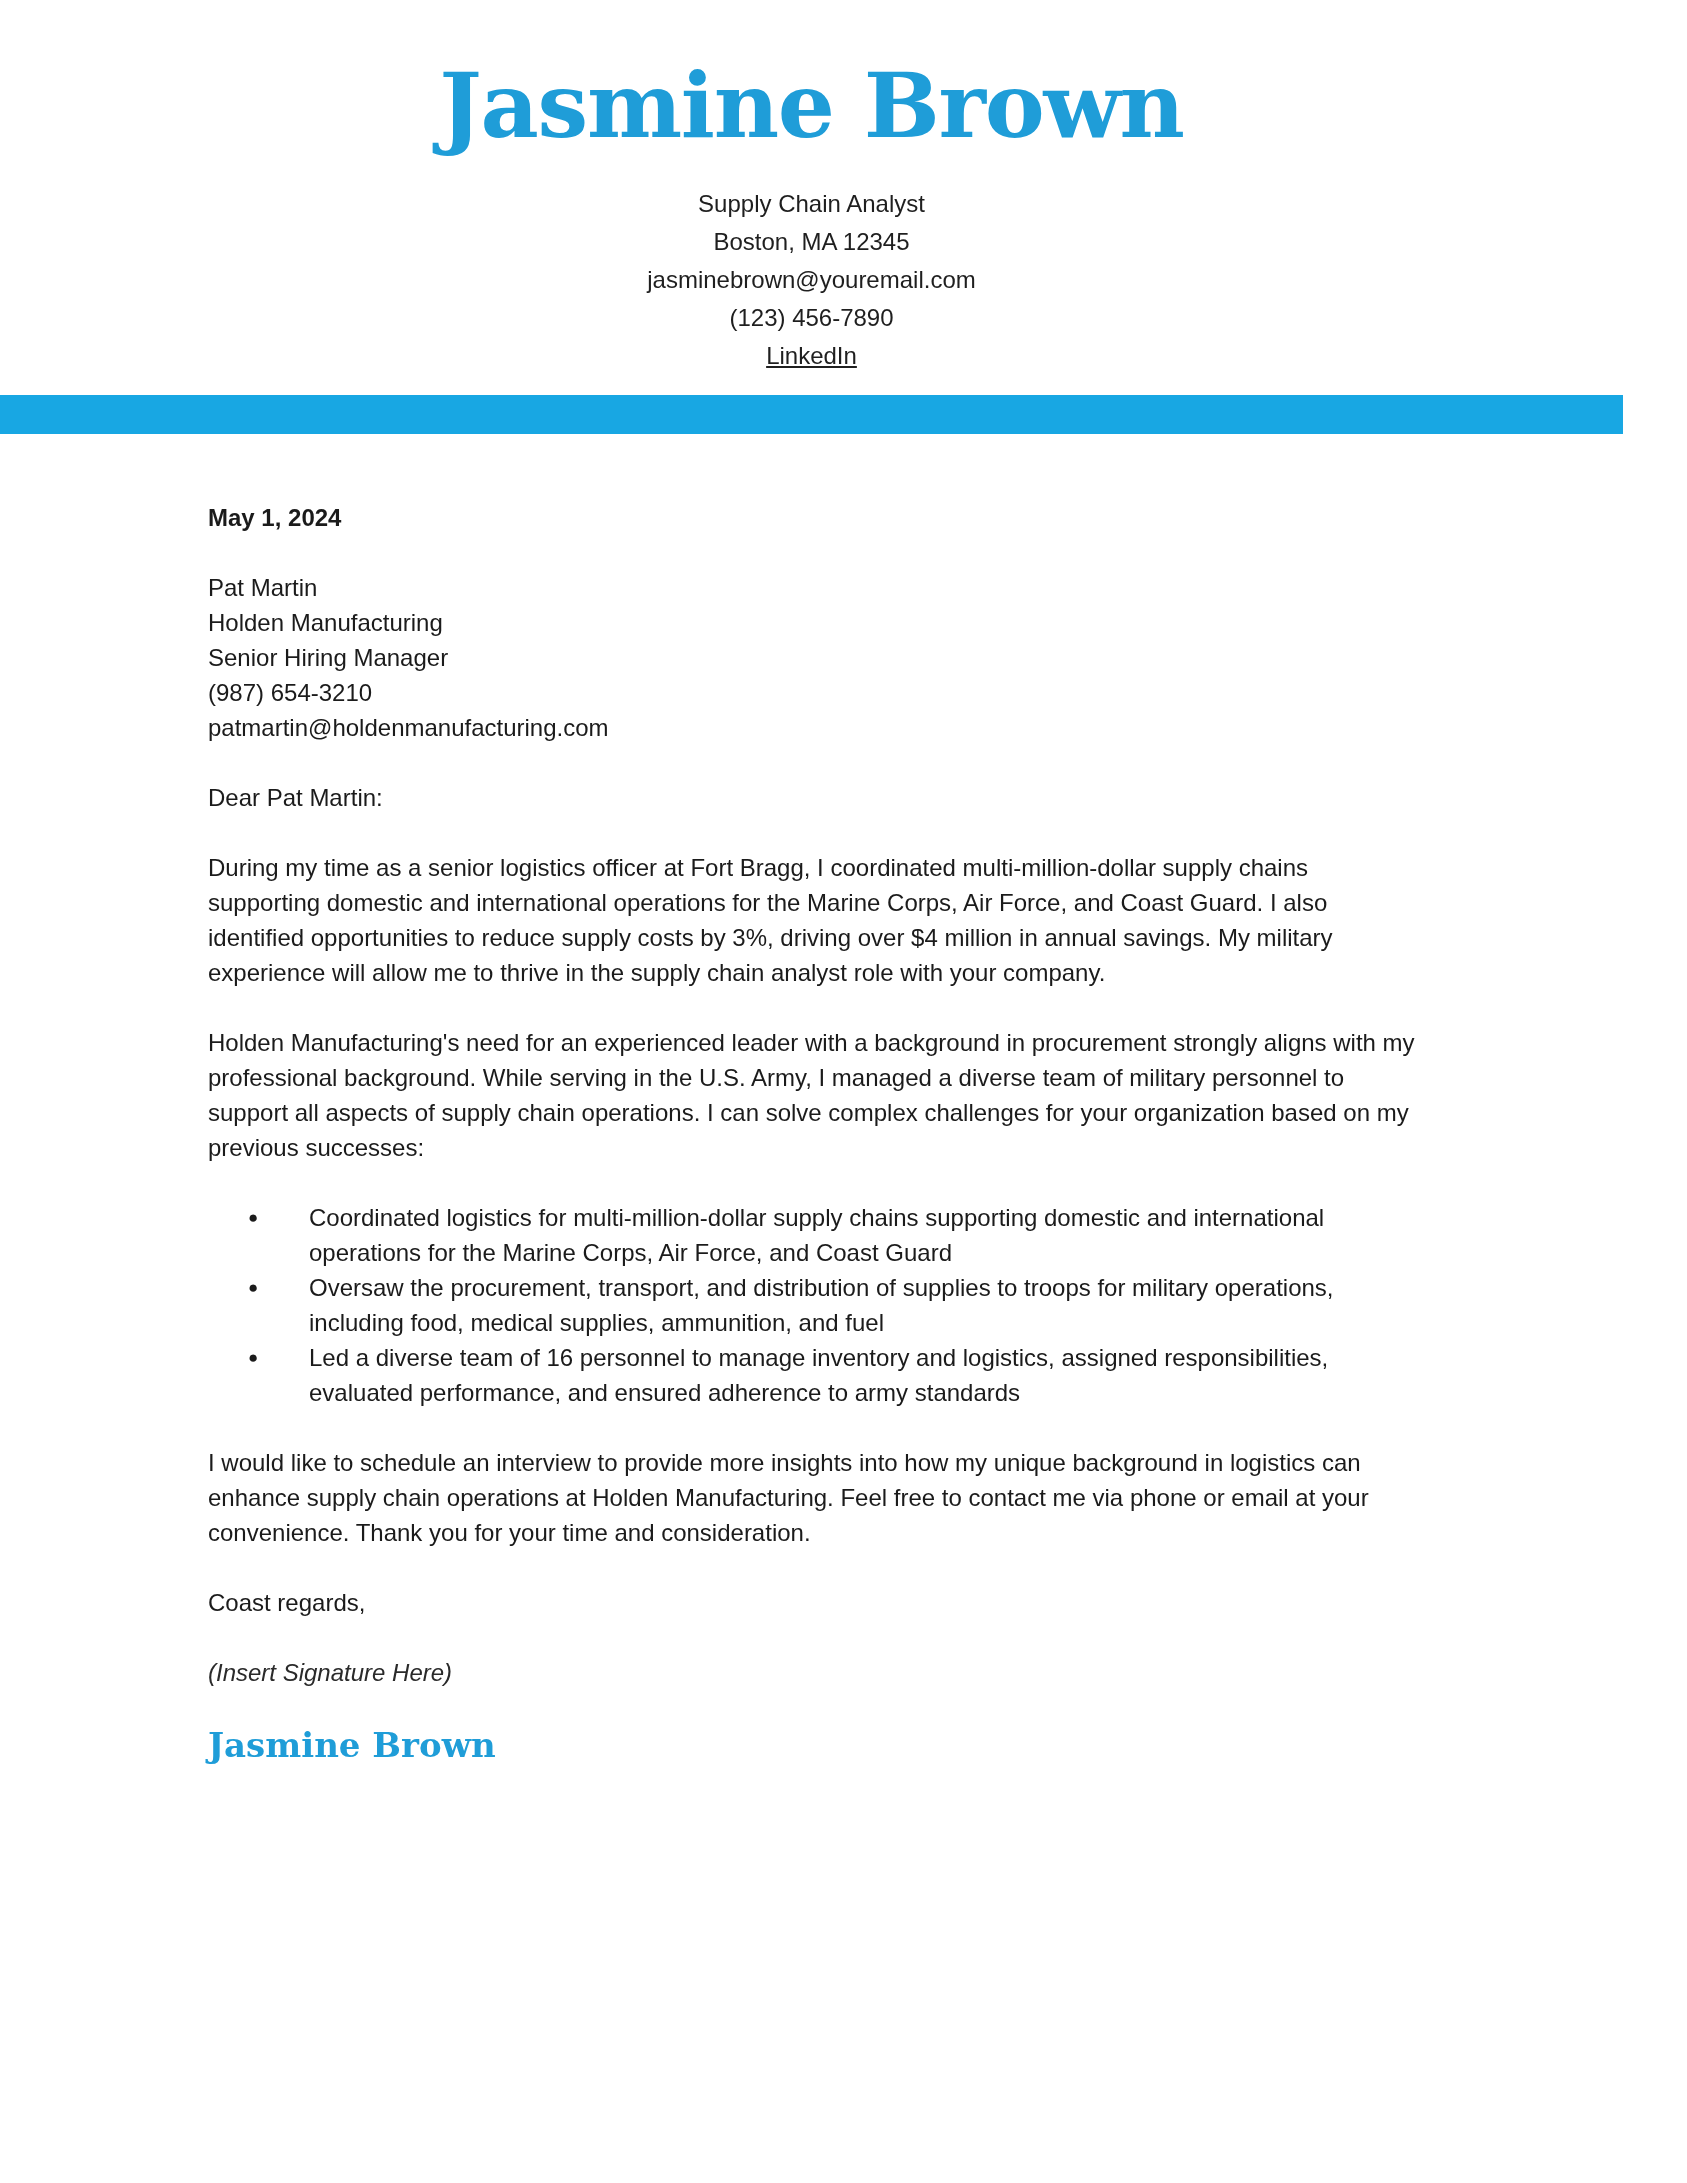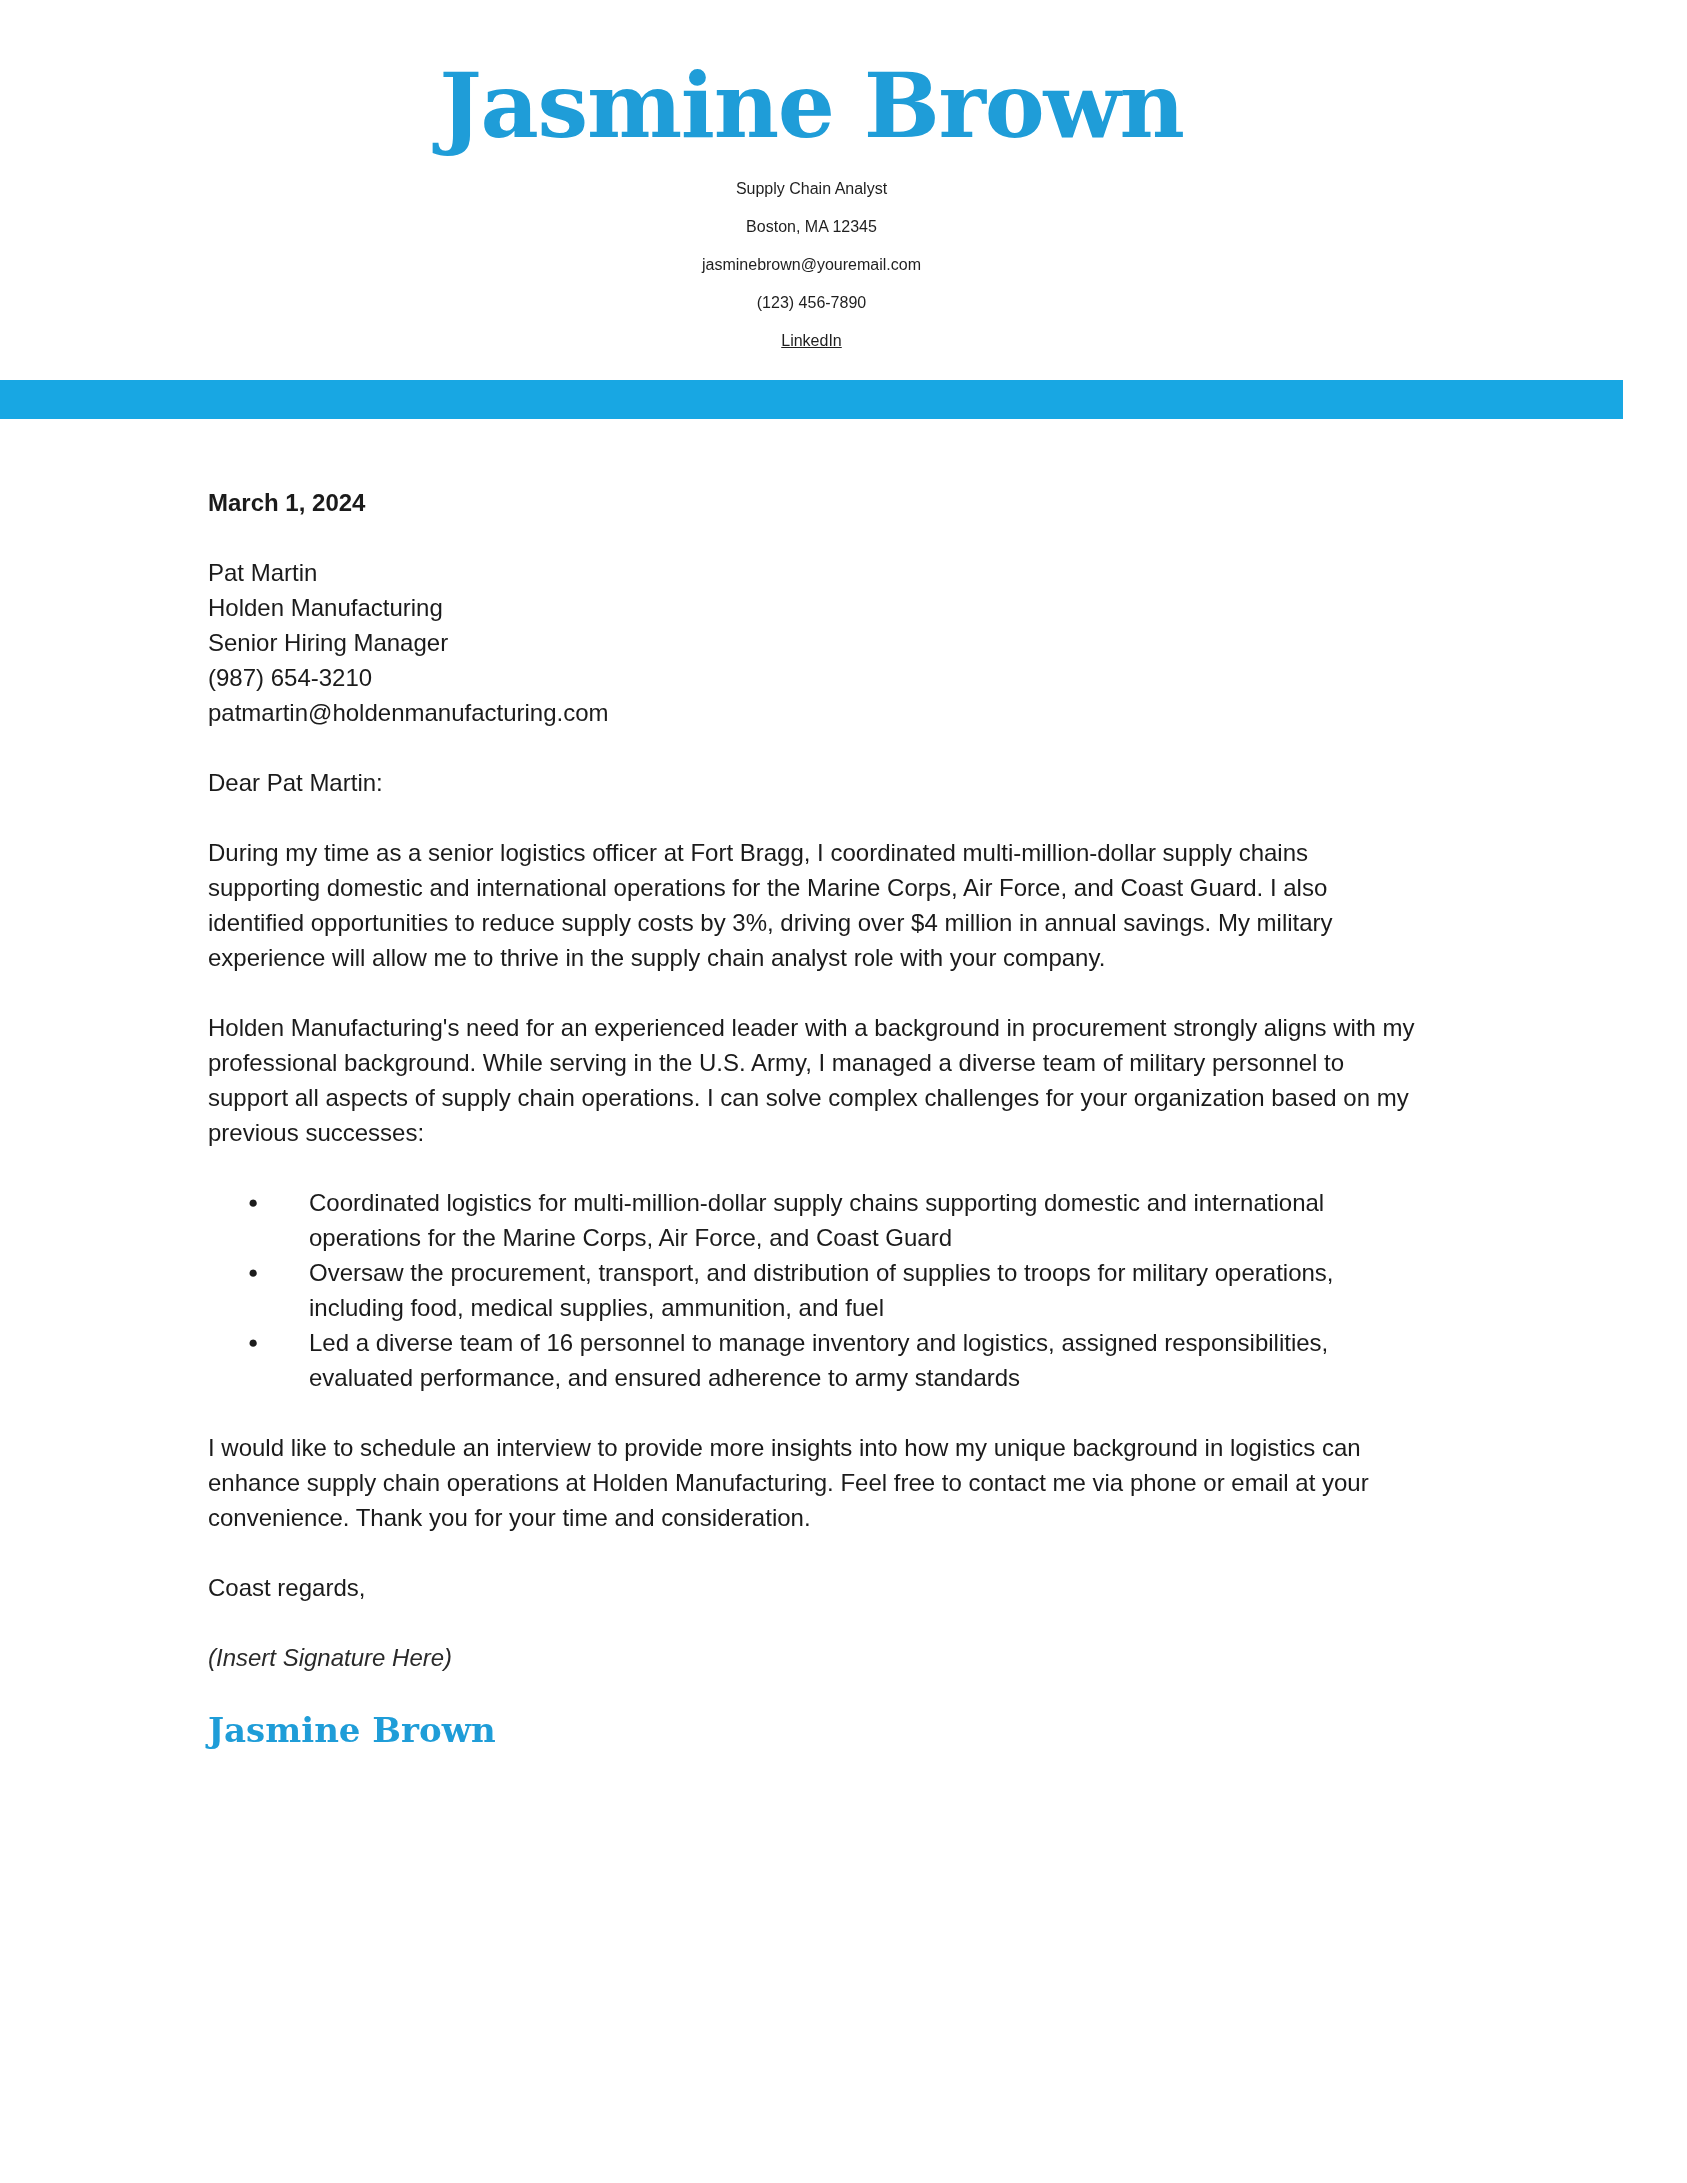--- a/index.html
+++ b/index.html
@@ -22,22 +22,22 @@
   .name{
     font-family:"DejaVu Serif","Liberation Serif",serif;
     font-weight:bold;
     font-size:90px;
     line-height:1.05;
     letter-spacing:-1.3px;
     color:var(--accent-name);
     margin:0;
   }
   .contact{
-    margin-top:17px;
-    font-size:16px;
+    margin-top:32px;
+    font-size:24px;
     line-height:38px;
     color:#1f1f1f;
   }
   .contact .line{display:block;}
   .linkedin{
     color:#1f1f1f;
     text-decoration:underline;
     cursor:pointer;
   }
   
@@ -106,21 +106,21 @@
       <span class="line">jasminebrown@youremail.com</span>
       <span class="line">(123) 456-7890</span>
       <span class="line"><a class="linkedin">LinkedIn</a></span>
     </div>
   </div>
 
   <div class="bar"></div>
 
   <div class="content">
 
-    <div class="date">March 1, 2024</div>
+    <div class="date">May 1, 2024</div>
 
     <div class="recipient">
       <span class="rline rname">Pat Martin</span>
       <span class="rline">Holden Manufacturing</span>
       <span class="rline">Senior Hiring Manager</span>
       <span class="rline">(987) 654-3210</span>
       <span class="rline">patmartin@holdenmanufacturing.com</span>
     </div>
 
     <div class="salutation">Dear Pat Martin:</div>

